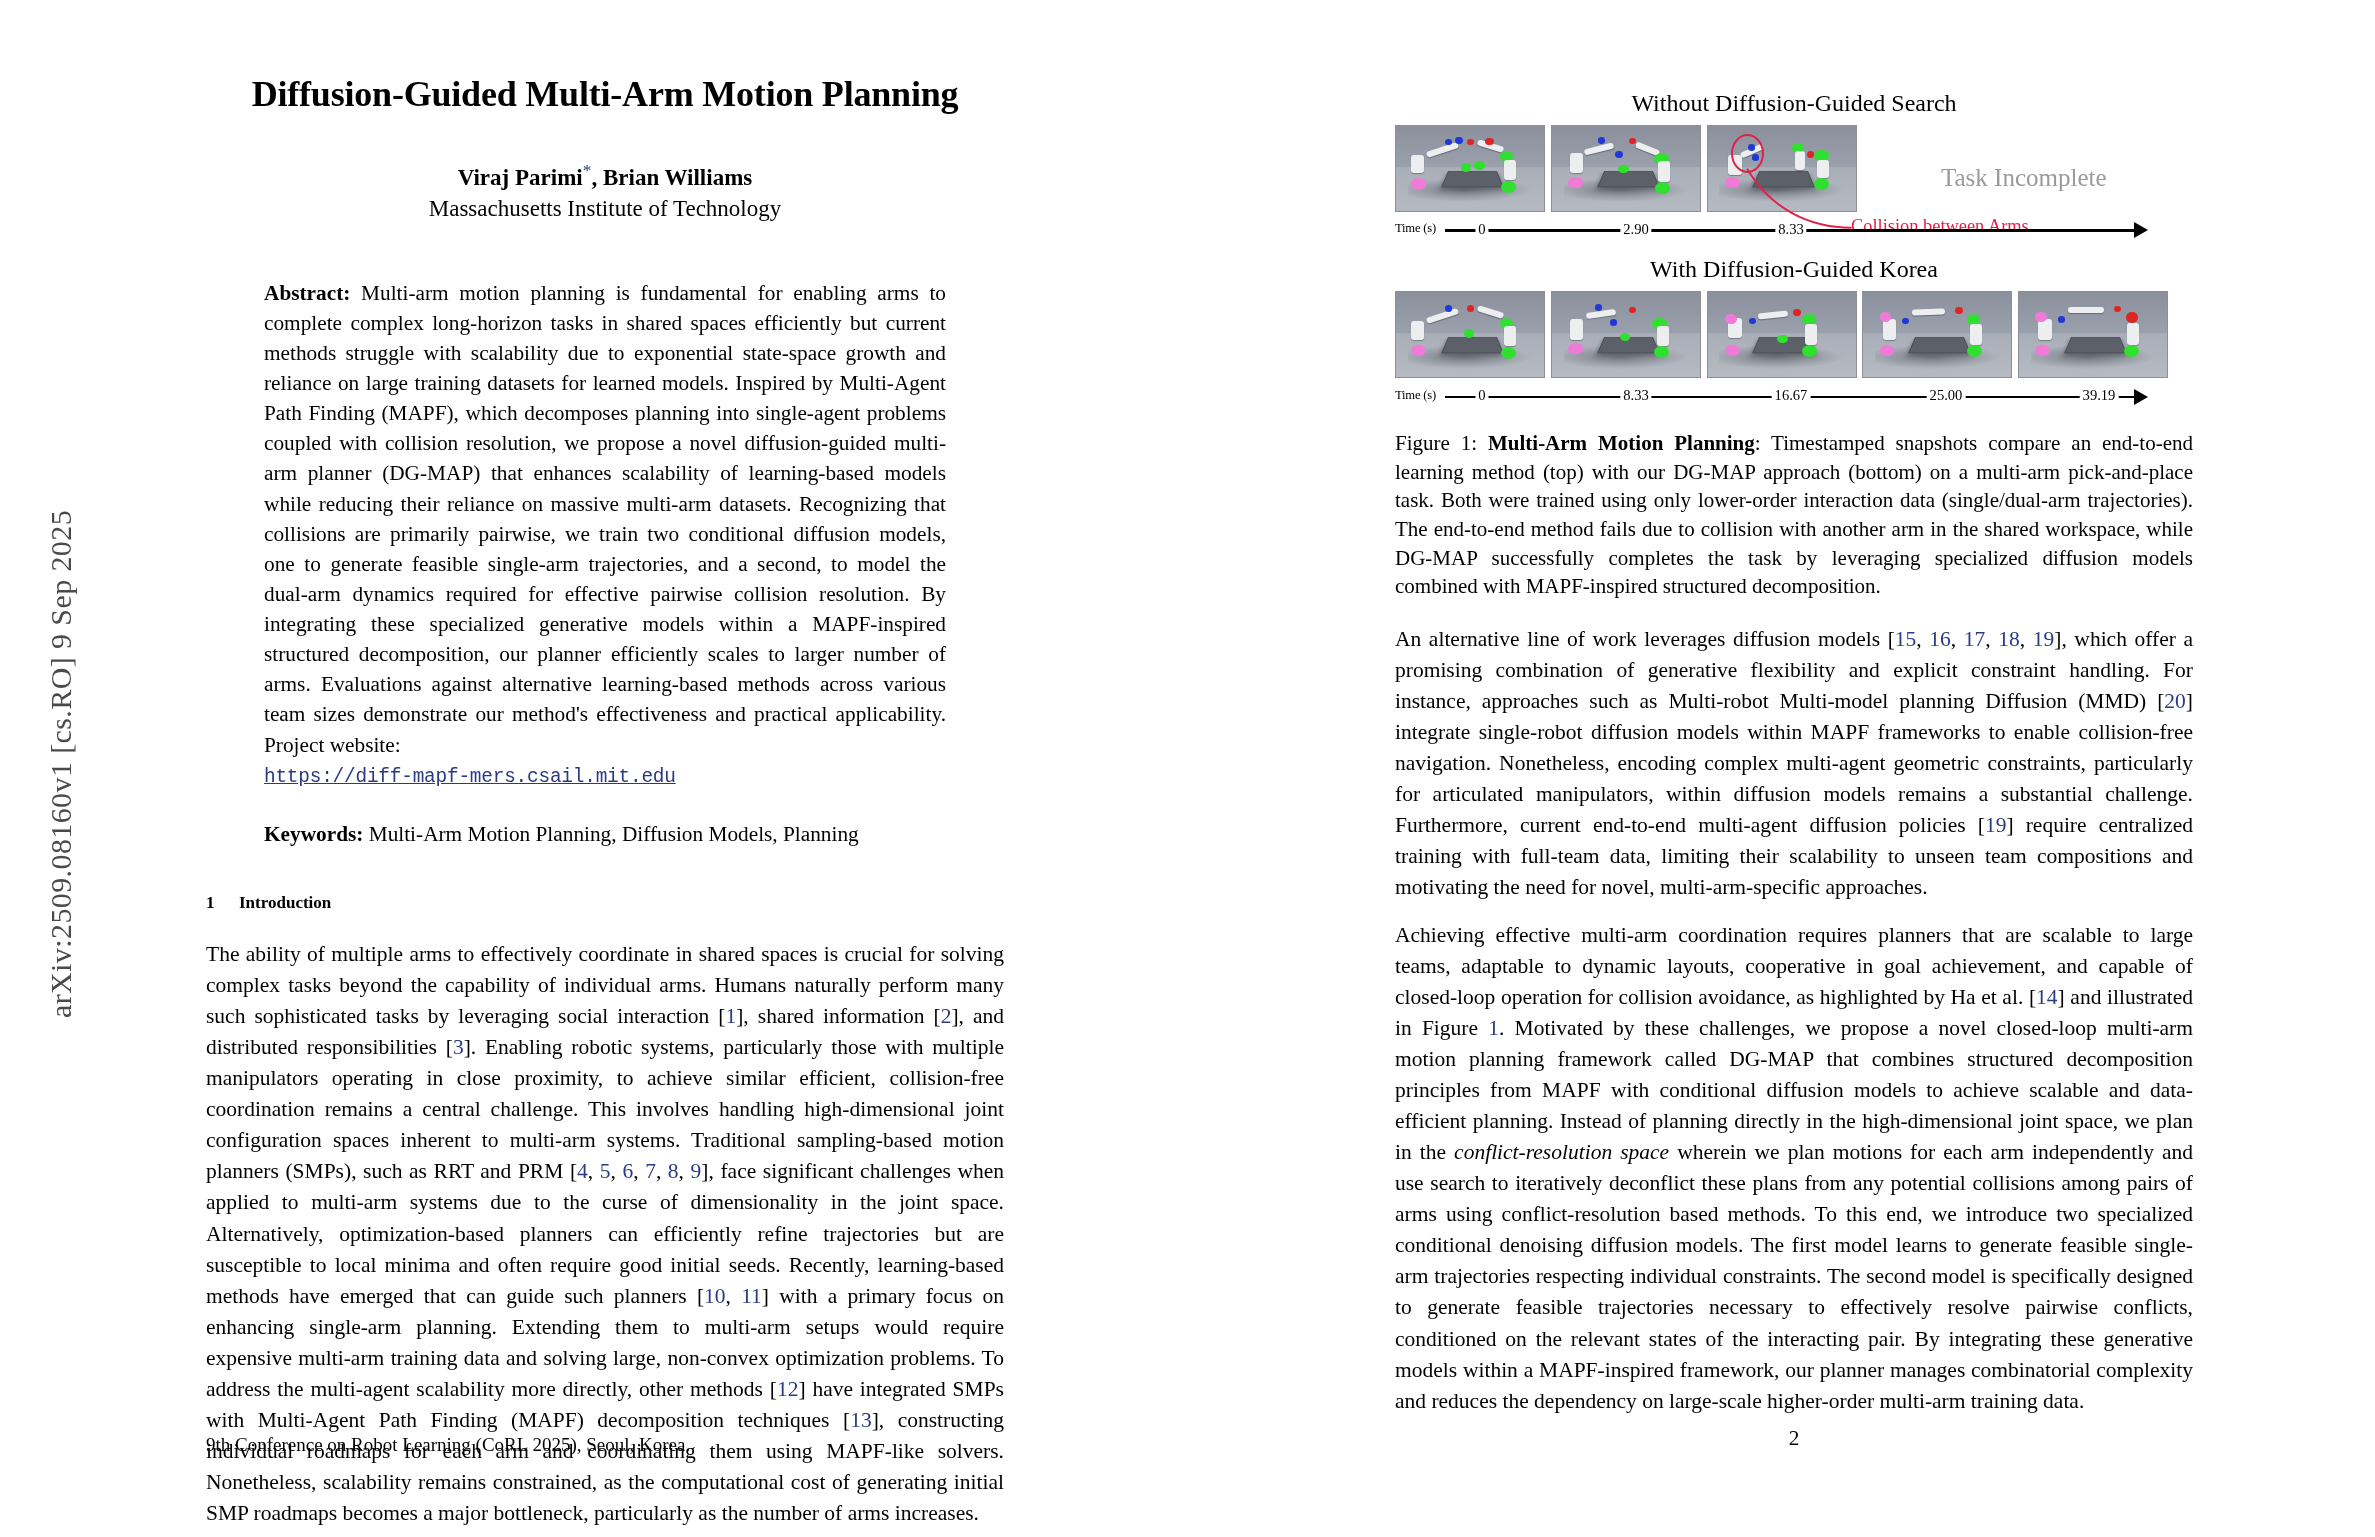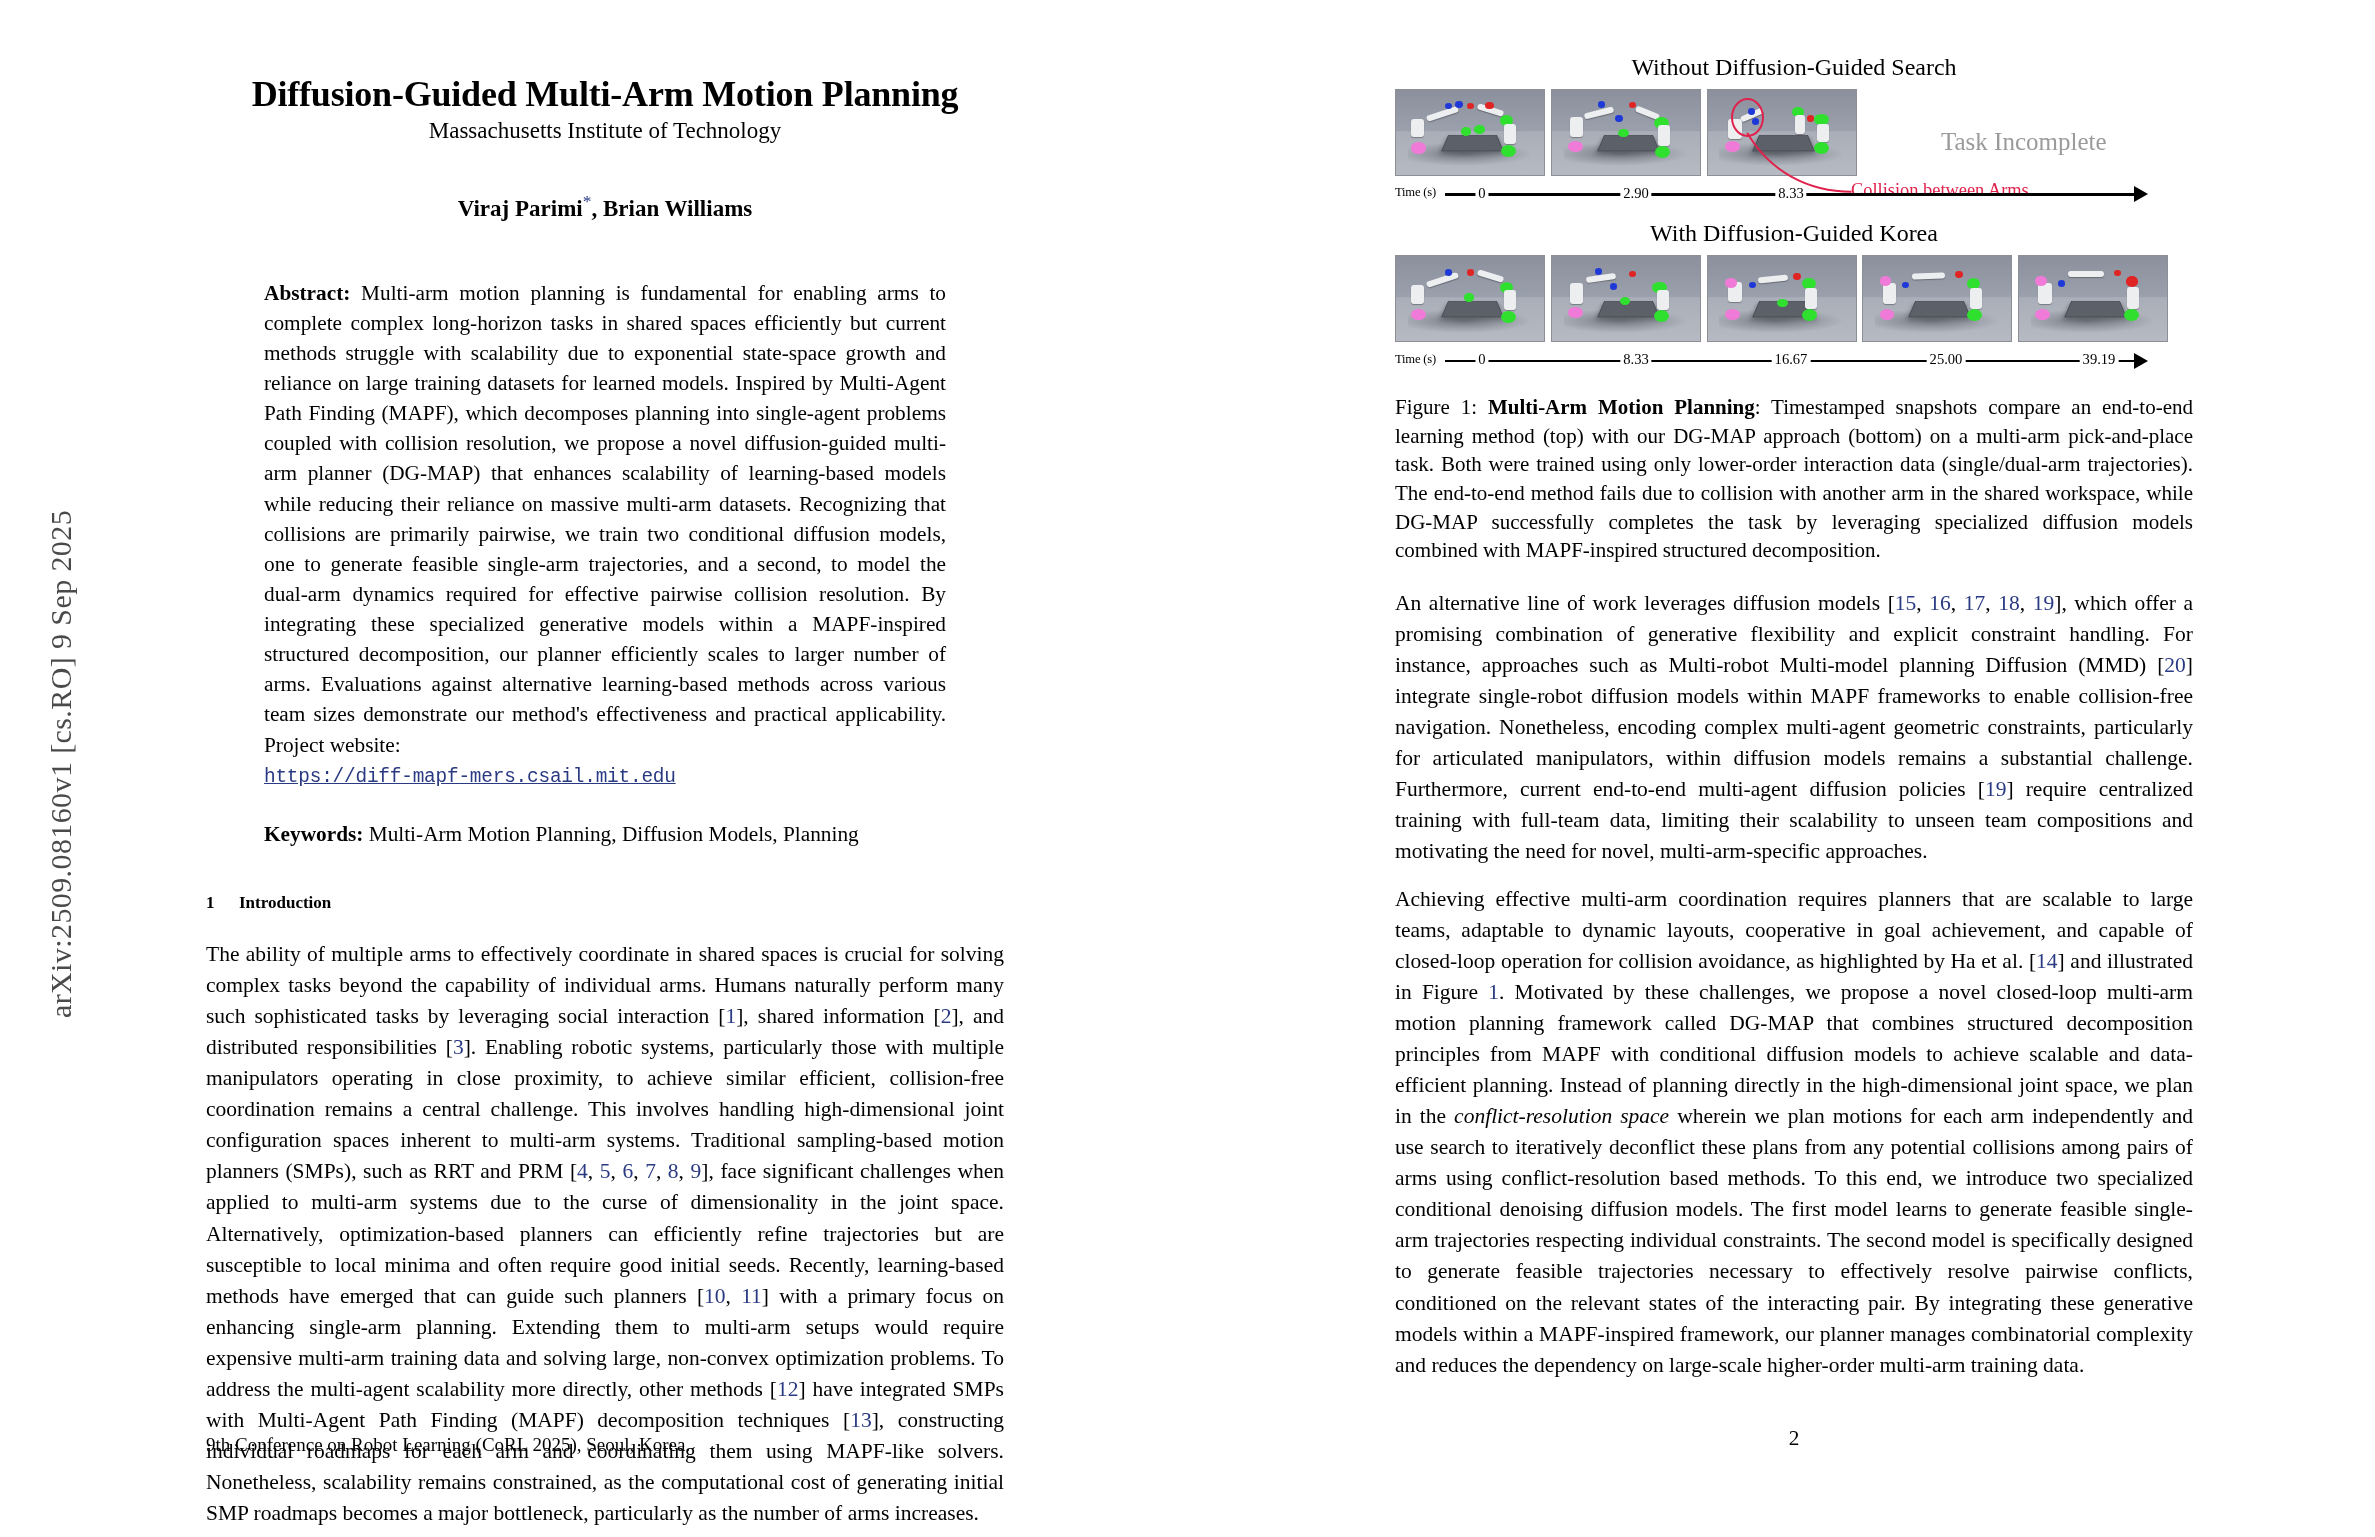--- a/index.html
+++ b/index.html
@@ -113,21 +113,21 @@
   .cite { color: #2a3a82; }
   .it { font-style: italic; }
   #conference-line {
     position: absolute;
     left: 206px;
     top: 1434px;
     font-size: 19px;
   }
 
   
-  #figure-block { padding-top: 54px; }
+  #figure-block { padding-top: 54px; margin-top: 36px; }
   .fig-caption-top {
     text-align: center;
     font-size: 24px;
     margin-bottom: 7.8px;
     font-family: "Liberation Serif", serif;
   }
   .strip-wrap { position: relative; }
   .strip {
     display: flex;
     gap: 5.8px;
@@ -246,24 +246,24 @@
 <body>
 
 <div id="arxiv-stamp">arXiv:2509.08160v1  [cs.RO]  9 Sep 2025</div>
 
 <div id="page">
 
   <div class="col" id="left-col">
 
     <div id="title-block">
       <h1 id="paper-title">Diffusion-Guided Multi-Arm Motion Planning</h1>
-      <div id="affiliation">Massachusetts Institute of Technology</div>
       <div id="authors">
         <span>Viraj Parimi</span><span class="star">*</span><span>, Brian Williams</span>
       </div>
+      <div id="affiliation">Massachusetts Institute of Technology</div>
     </div>
 
     <div id="abstract-block">
       <b>Abstract:</b><span> Multi-arm motion planning is fundamental for enabling arms to complete complex long-horizon tasks in shared spaces efficiently but current methods struggle with scalability due to exponential state-space growth and reliance on large training datasets for learned models. Inspired by Multi-Agent Path Finding (MAPF), which decomposes planning into single-agent problems coupled with collision resolution, we propose a novel diffusion-guided multi-arm planner (DG-MAP) that enhances scalability of learning-based models while reducing their reliance on massive multi-arm datasets. Recognizing that collisions are primarily pairwise, we train two conditional diffusion models, one to generate feasible single-arm trajectories, and a second, to model the dual-arm dynamics required for effective pairwise collision resolution. By integrating these specialized generative models within a MAPF-inspired structured decomposition, our planner efficiently scales to larger number of arms. Evaluations against alternative learning-based methods across various team sizes demonstrate our method's effectiveness and practical applicability. Project website:</span>
       <br>
       <a class="url-mono" href="#">https://diff-mapf-mers.csail.mit.edu</a>
     </div>
 
     <div id="keywords-line">
       <b>Keywords:</b><span> Multi-Arm Motion Planning, Diffusion Models, Planning</span>

